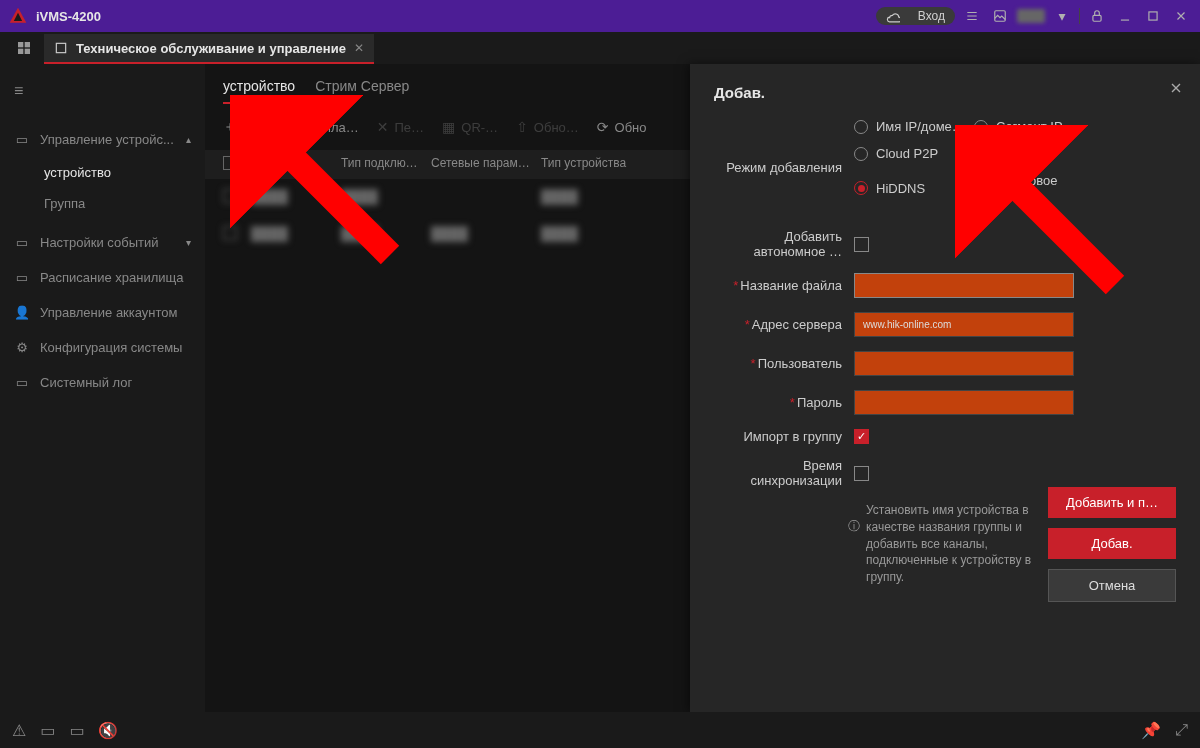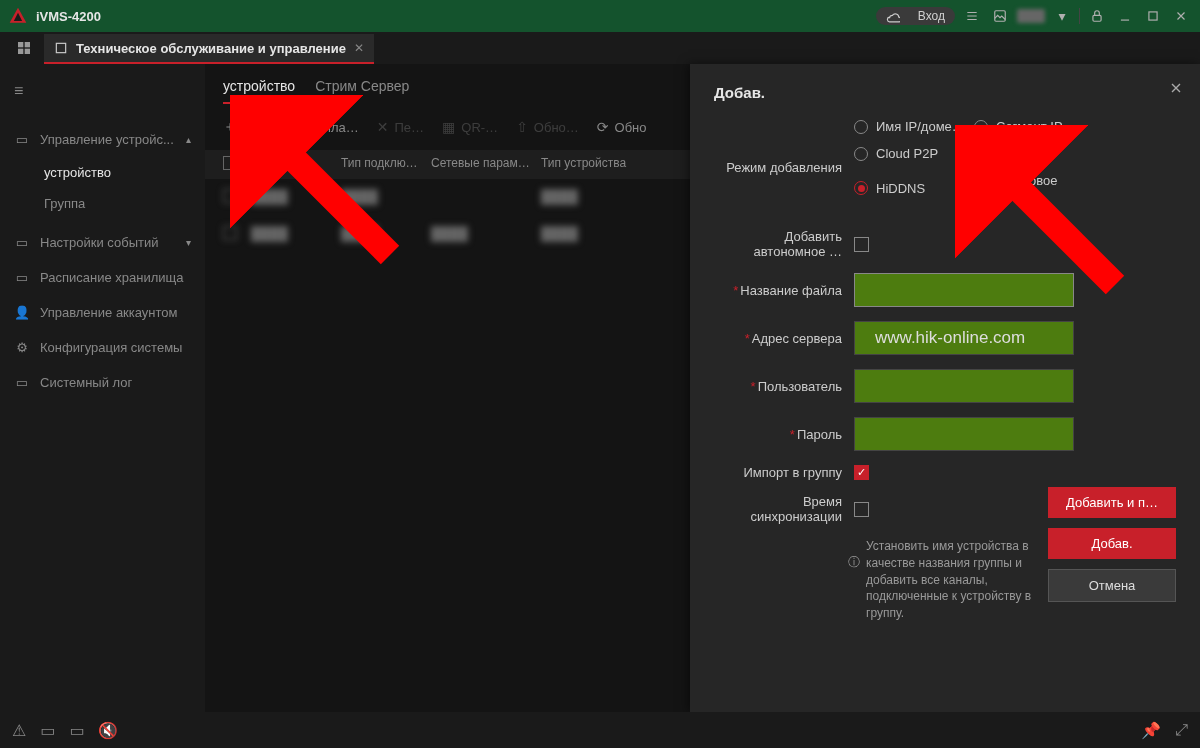--- a/index.html
+++ b/index.html
@@ -1,19 +1,19 @@
 <!DOCTYPE html>
 <html><head>
 <meta charset="utf-8">
 <style>
   * { box-sizing: border-box; margin: 0; padding: 0; font-family: "Segoe UI", Arial, sans-serif; }
   body { background: #1a1a1a; color: #b8b8b8; width: 1200px; height: 748px; overflow: hidden; position: relative; }
 
   
-  .titlebar { height: 32px; background: #14532d; display: flex; align-items: center; padding: 4px 8px; justify-content: flex-end; }
+  .titlebar { height: 32px; background: #4c1d95; display: flex; align-items: center; padding: 4px 8px; justify-content: flex-end; }
   .logo { width: 20px; height: 20px; margin-right: 8px; }
   .titlebar .app-name { font-size: 13px; font-weight: 600; color: #e6e6e6; }
   .titlebar .right { margin-left: auto; display: flex; align-items: center; gap: 6px; }
   .login-chip { background: #3a3a3a; border-radius: 12px; padding: 2px 10px; display: flex; align-items: center; gap: 18px; font-size: 12px; color: #d0d0d0; }
   .tb-icon { width: 22px; height: 22px; display: flex; align-items: center; justify-content: center; color: #b0b0b0; font-size: 14px; cursor: pointer; }
   .tb-icon svg { width: 14px; height: 14px; stroke: #b0b0b0; fill: none; stroke-width: 2; }
   .blurred { filter: blur(2px); width: 28px; height: 14px; background: #666; border-radius:2px; }
 
   
   .tabrow { height: 32px; background: #1a1a1a; display: flex; align-items: center; padding-left: 4px; }
@@ -60,21 +60,21 @@
   .dlg-close { position:absolute; right:16px; top:16px; cursor:pointer; color:#aaa; }
   .dlg-close svg { width:16px; height:16px; stroke:#aaa; stroke-width:2; fill:none; }
   .row { display:flex; align-items:center; margin-bottom:14px; }
   .row .lab { width:140px; text-align:right; padding-right:12px; color:#ccc; }
   .row .lab .req { color:#c8202a; margin-right:2px; }
   .radios { display:flex; flex-wrap:wrap; gap:0; flex:1; }
   .radio-opt { display:flex; align-items:center; gap:8px; width:120px; margin-bottom:12px; cursor:pointer; }
   .rdot { width:14px; height:14px; border-radius:50%; border:1.5px solid #888; display:flex; align-items:center; justify-content:center; }
   .rdot.sel { border-color:#c8202a; }
   .rdot.sel::after { content:""; width:7px; height:7px; background:#c8202a; border-radius:50%; }
-  .inp { flex:1; max-width:220px; background:#4d7c0f; border:1px solid #444; color:#ddd; padding:6px 20px; font-size:17px; }
+  .inp { flex:1; max-width:220px; background:#c2410c; border:1px solid #444; color:#ddd; padding:6px 8px; font-size:10px; }
   .chk { width:15px; height:15px; border:1px solid #888; background:transparent; cursor:pointer; display:flex; align-items:center; justify-content:center; }
   .chk.on { background:#c8202a; border-color:#c8202a; color:#fff; font-size:11px; }
   .helptext { margin-left:152px; max-width:200px; font-size:12px; color:#999; line-height:1.4; position:relative; }
   .helptext .info-icon { position:absolute; left:-18px; top:16px; }
   .dlg-btns { position:absolute; bottom:110px; right:24px; display:flex; gap:10px;flex-direction:column; }
   .btn { padding:8px 18px; font-size:13px; border:none; cursor:pointer; }
   .btn.red { background:#c8202a; color:#fff; }
   .btn.grey { background:#3a3a3a; color:#ddd; border:1px solid #555; }
 
   

